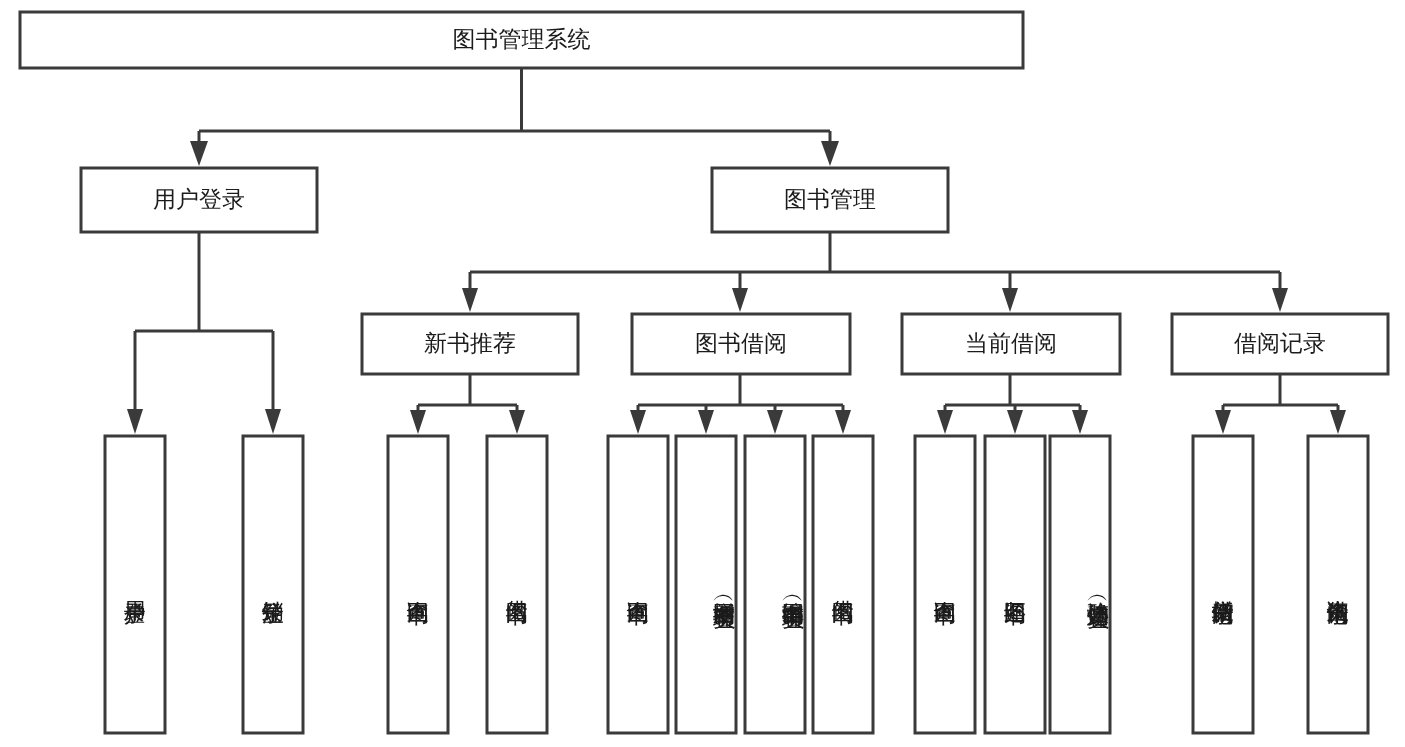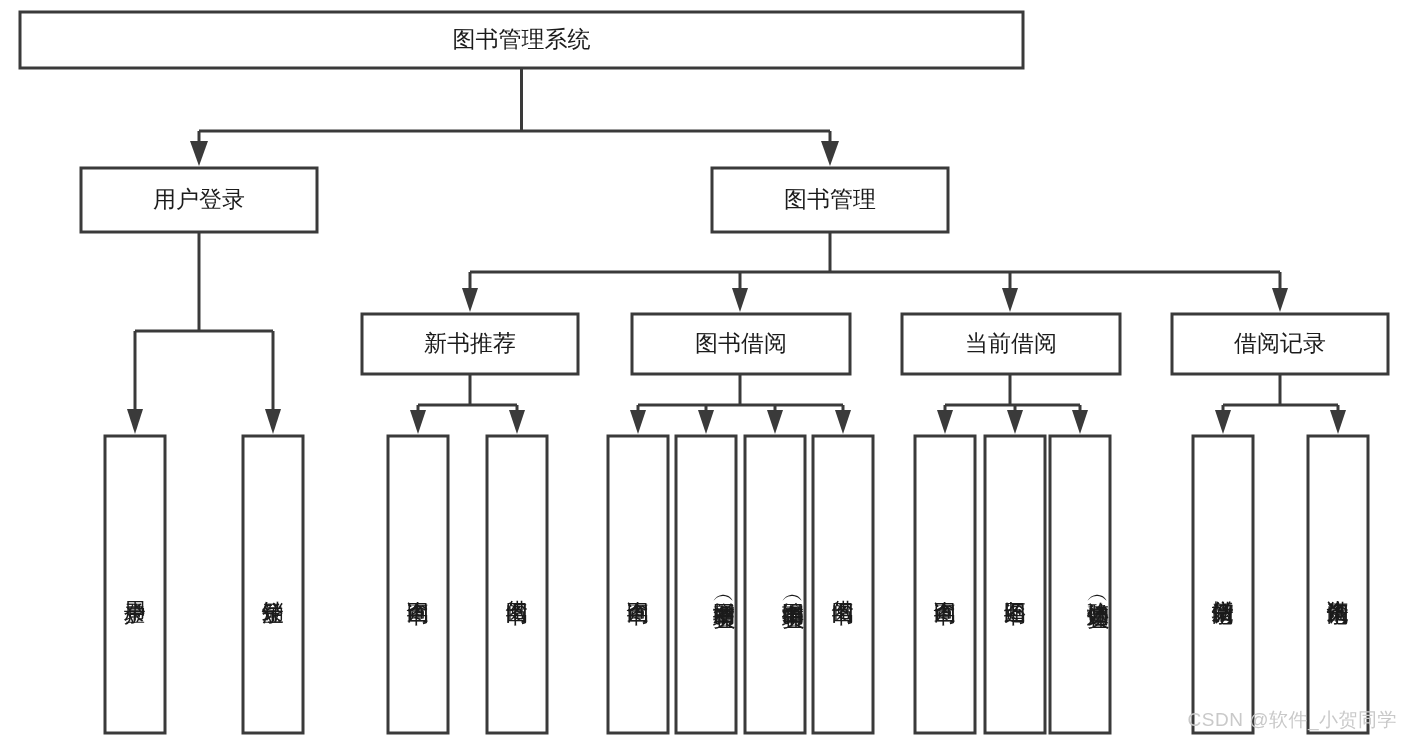--- a/index.html
+++ b/index.html
@@ -230,15 +230,14 @@
   <div class="vlabel-wrap" style="left:915px; top:436px; width:60px; height:297px;">查询图书</div>
 
   <div class="vlabel-wrap" style="left:985px; top:436px; width:60px; height:297px;">归还图书</div>
 
   <div class="vlabel-wrap" style="left:1050px; top:436px; width:60px; height:297px; align-items:flex-start; padding-top:8px; box-sizing:border-box;">确认归还（管理员）</div>
 
   <div class="vlabel-wrap" style="left:1193px; top:436px; width:60px; height:297px;">新增借阅记录</div>
 
   <div class="vlabel-wrap" style="left:1308px; top:436px; width:60px; height:297px;">查询借阅记录</div>
 
-  <div class="watermark">CSDN @软件_小贺同学</div>
 
 </div>
 
 </body></html>

